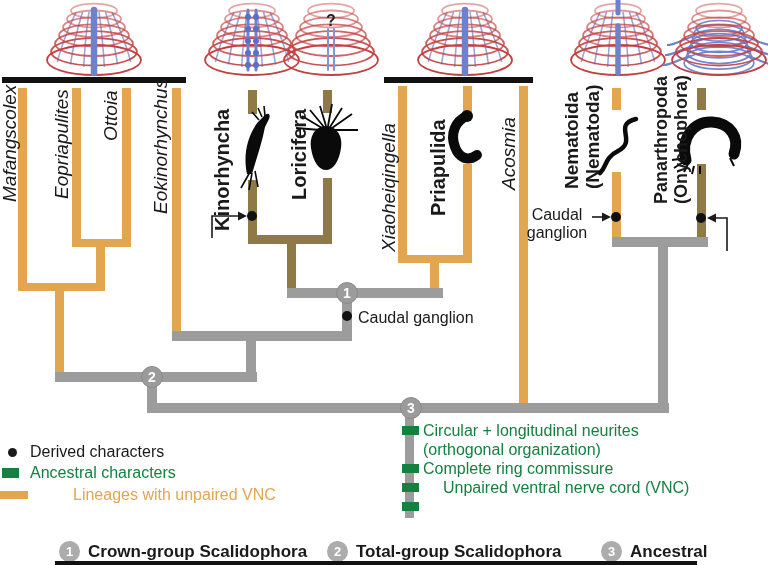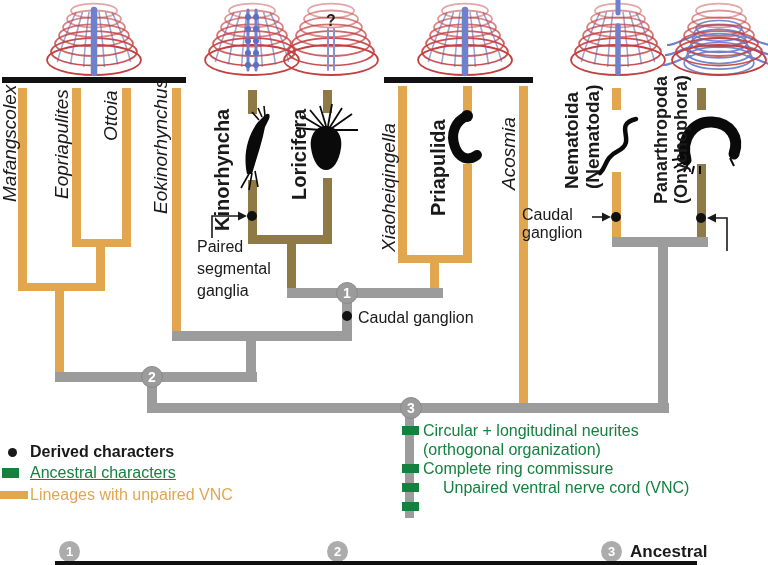--- a/index.html
+++ b/index.html
@@ -246,60 +246,59 @@
   <div class="taxon extant" style="left:212px;top:231px;font-size:20px;">Kinorhyncha</div>
   <div class="taxon extant" style="left:289px;top:200px;font-size:20px;">Loricifera</div>
   <div class="taxon fossil" style="left:378px;top:252px;">Xiaoheiqingella</div>
   <div class="taxon extant" style="left:428px;top:216px;font-size:20px;">Priapulida</div>
   <div class="taxon fossil" style="left:498px;top:190px;">Acosmia</div>
   <div class="taxon extant" style="left:561px;top:189px;font-size:19px;line-height:21px;">Nematoida
 (Nematoda)</div>
   <div class="taxon extant" style="left:651px;top:204px;font-size:18px;line-height:20px;">Panarthropoda
 (Onychophora)</div>
 
-  <div class="ann" style="left:197px;top:236px;line-height:22px;">Paired
-segmental
-ganglia</div>
   <div class="ann" style="left:358px;top:308px;">Caudal ganglion</div>
-  <div class="ann" style="left:522px;top:206px;width:70px;text-align:left;line-height:18px;">Caudal
+  <div class="ann" style="left:522px;top:206px;width:70px;text-align:center;line-height:18px;">Caudal
 ganglion</div>
 
   <div class="green-sq" style="left:402px;top:426px;"></div>
   <div class="green-sq" style="left:402px;top:464px;"></div>
   <div class="green-sq" style="left:402px;top:483px;"></div>
   <div class="green-sq" style="left:402px;top:502px;"></div>
   <div class="green-item" style="left:423px;top:421px;">Circular + longitudinal neurites
 (orthogonal organization)</div>
   <div class="green-item" style="left:423px;top:459px;">Complete ring commissure</div>
   <div class="green-item" style="left:443px;top:478px;">Unpaired ventral nerve cord (VNC)</div>
 
-  <div class="legend-row" style="top:444px;font-weight:bold;">
+  <div class="legend-row" style="top:444px;">
     <span class="legend-marker">
         <span style="width:9px;height:9px;border-radius:50%;background:#1a1a1a;margin-left:8px;"></span>
       </span>
     <span>Derived characters</span>
   </div>
-  <div class="legend-row" style="top:465px;color:#14813F;text-decoration:underline;">
+  <div class="legend-row" style="top:465px;color:#14813F;">
     <span class="legend-marker">
         <span style="width:17px;height:10px;background:#14813F;margin-left:2px;"></span>
       </span>
     <span>Ancestral characters</span>
   </div>
-  <div class="legend-row" style="top:487px;color:#E2A64F;">
+  <div class="legend-row" style="top:487px;color:#E2A64F;gap:43px;">
     <span class="legend-marker">
         <span style="width:28px;height:8px;background:#E2A64F;"></span>
       </span>
     <span>Lineages with unpaired VNC</span>
   </div>
 
   <div class="clade-row" style="left:59px;top:541px;">
     <span class="clade-circle">1</span>
+    <span class="clade-label">Crown-group Scalidophora</span>
   </div>
   <div class="clade-row" style="left:327px;top:541px;">
     <span class="clade-circle">2</span>
+    <span class="clade-label">Total-group Scalidophora</span>
   </div>
   <div class="clade-row" style="left:601px;top:541px;">
     <span class="clade-circle">3</span>
     <span class="clade-label">Ancestral</span>
   </div>
 
   <div class="bottom-strip"></div>
 </div>
 
 </body></html>

